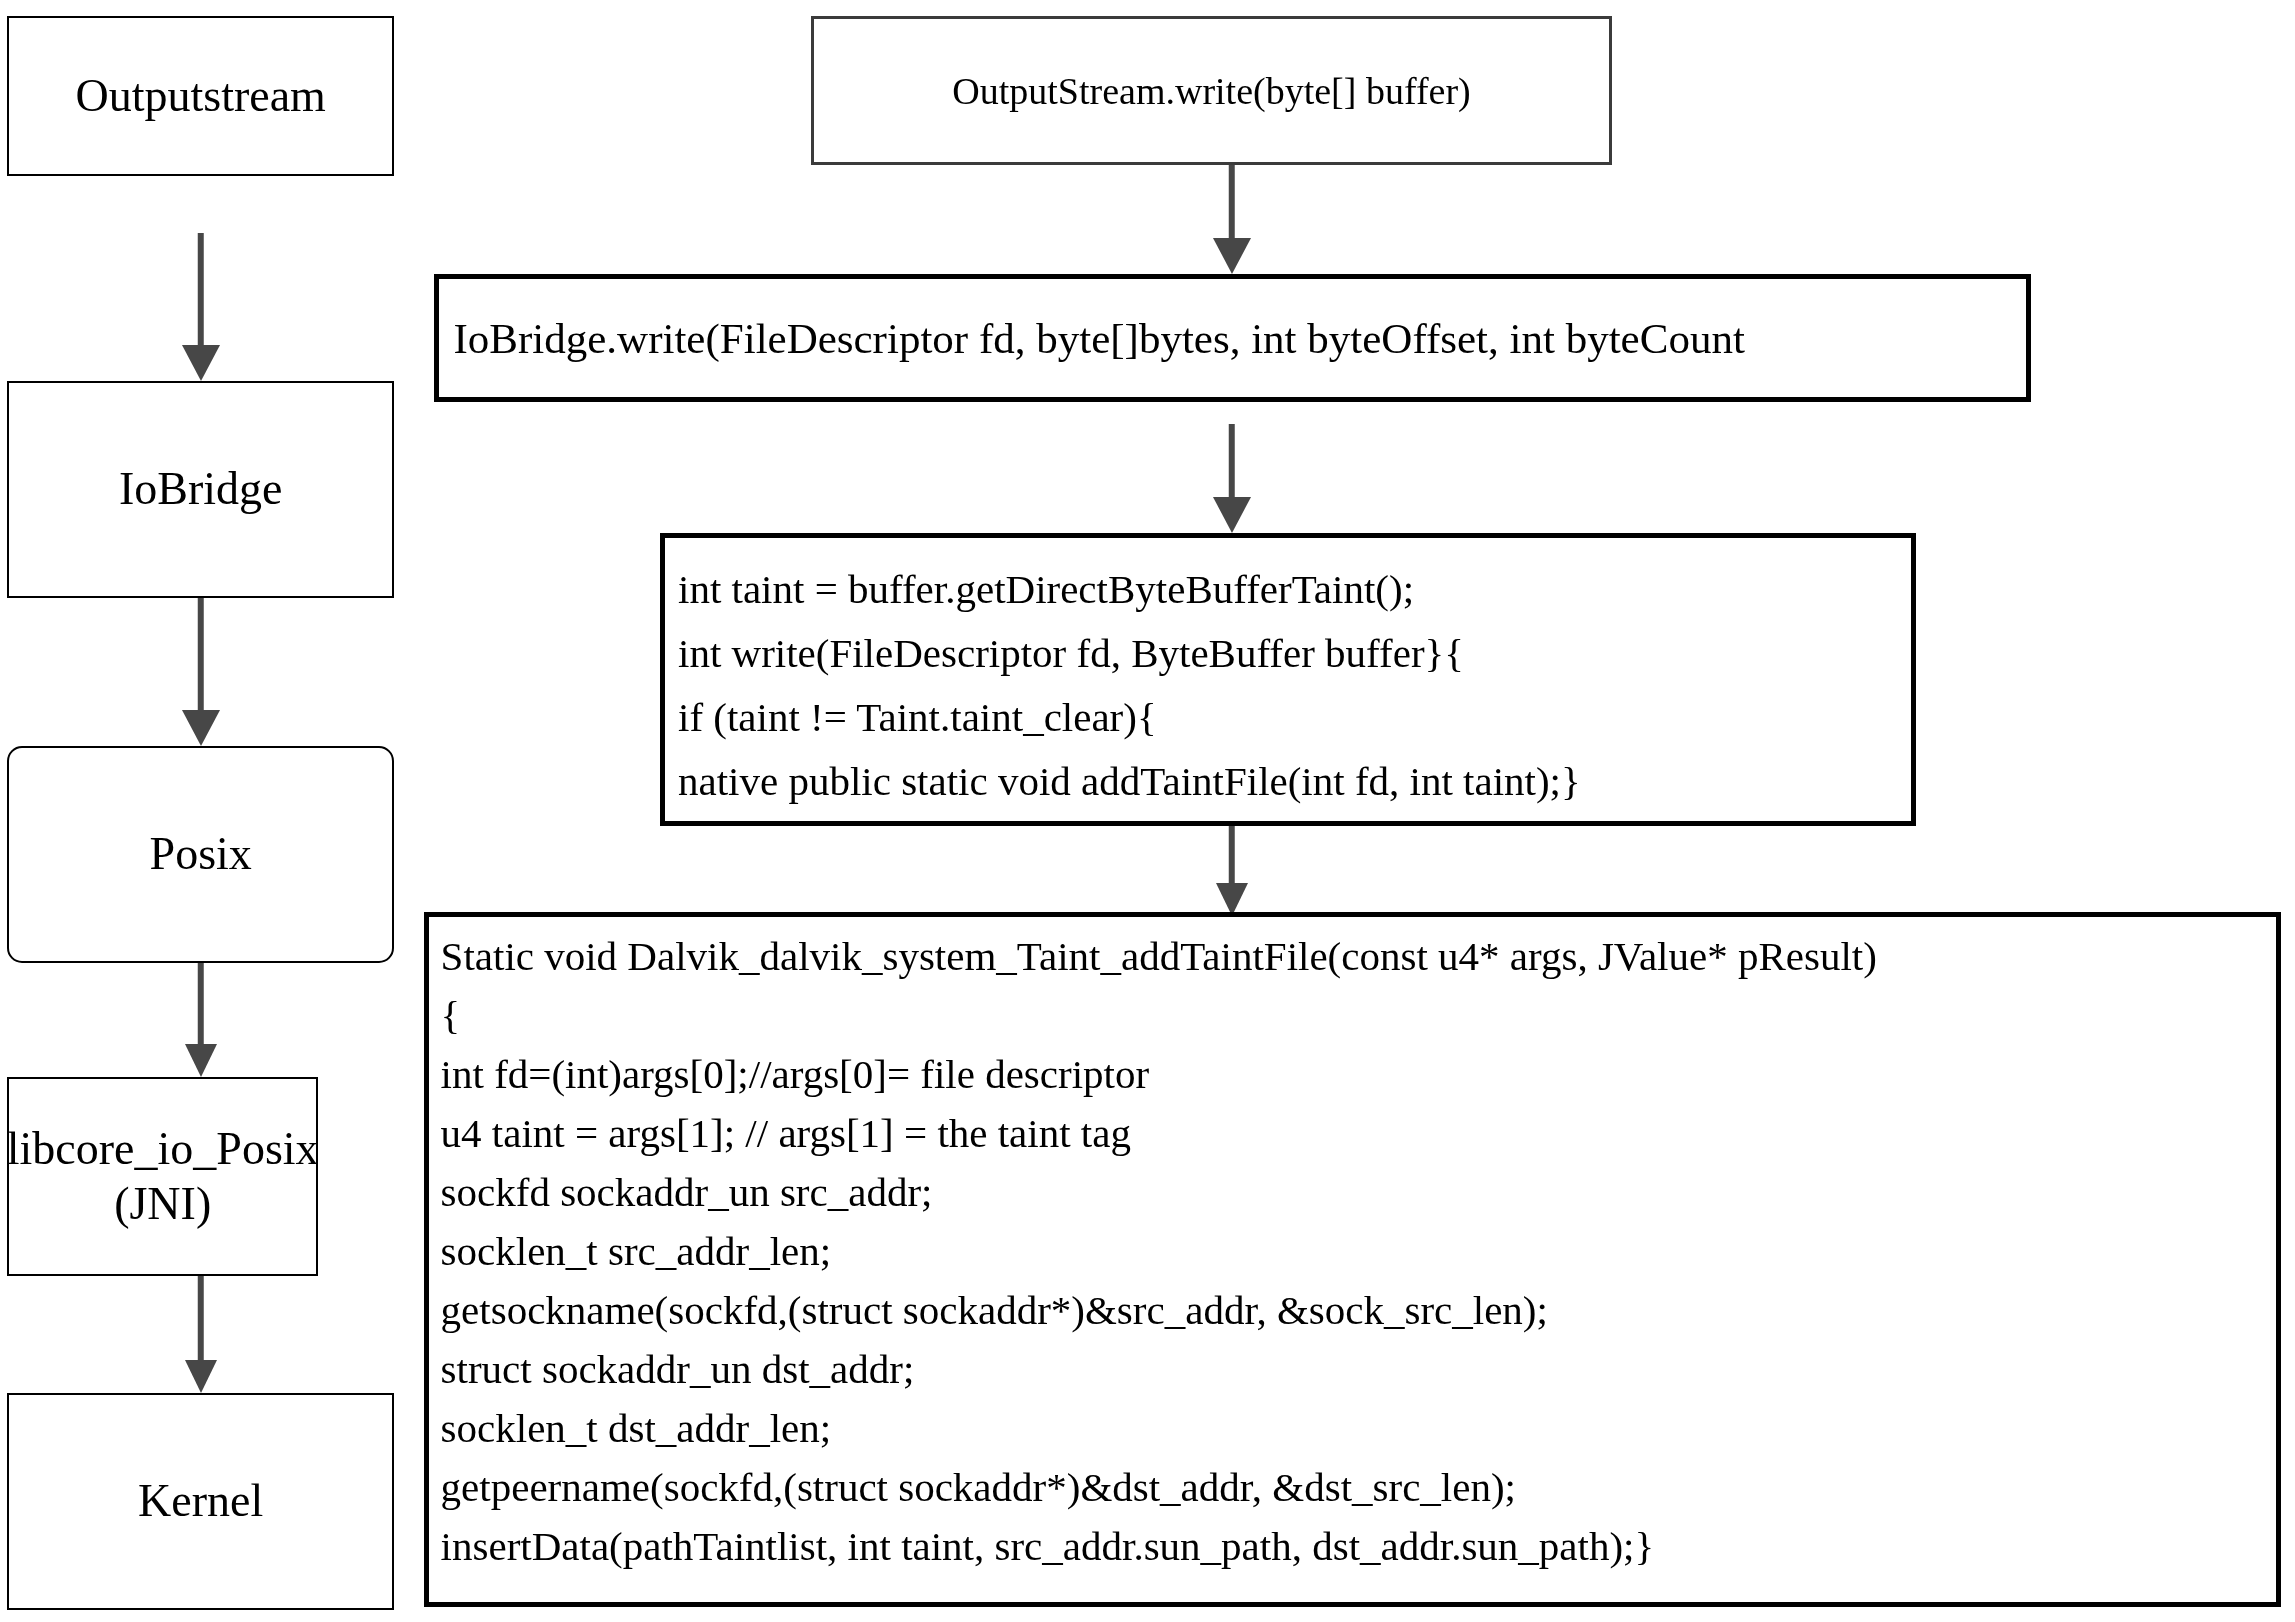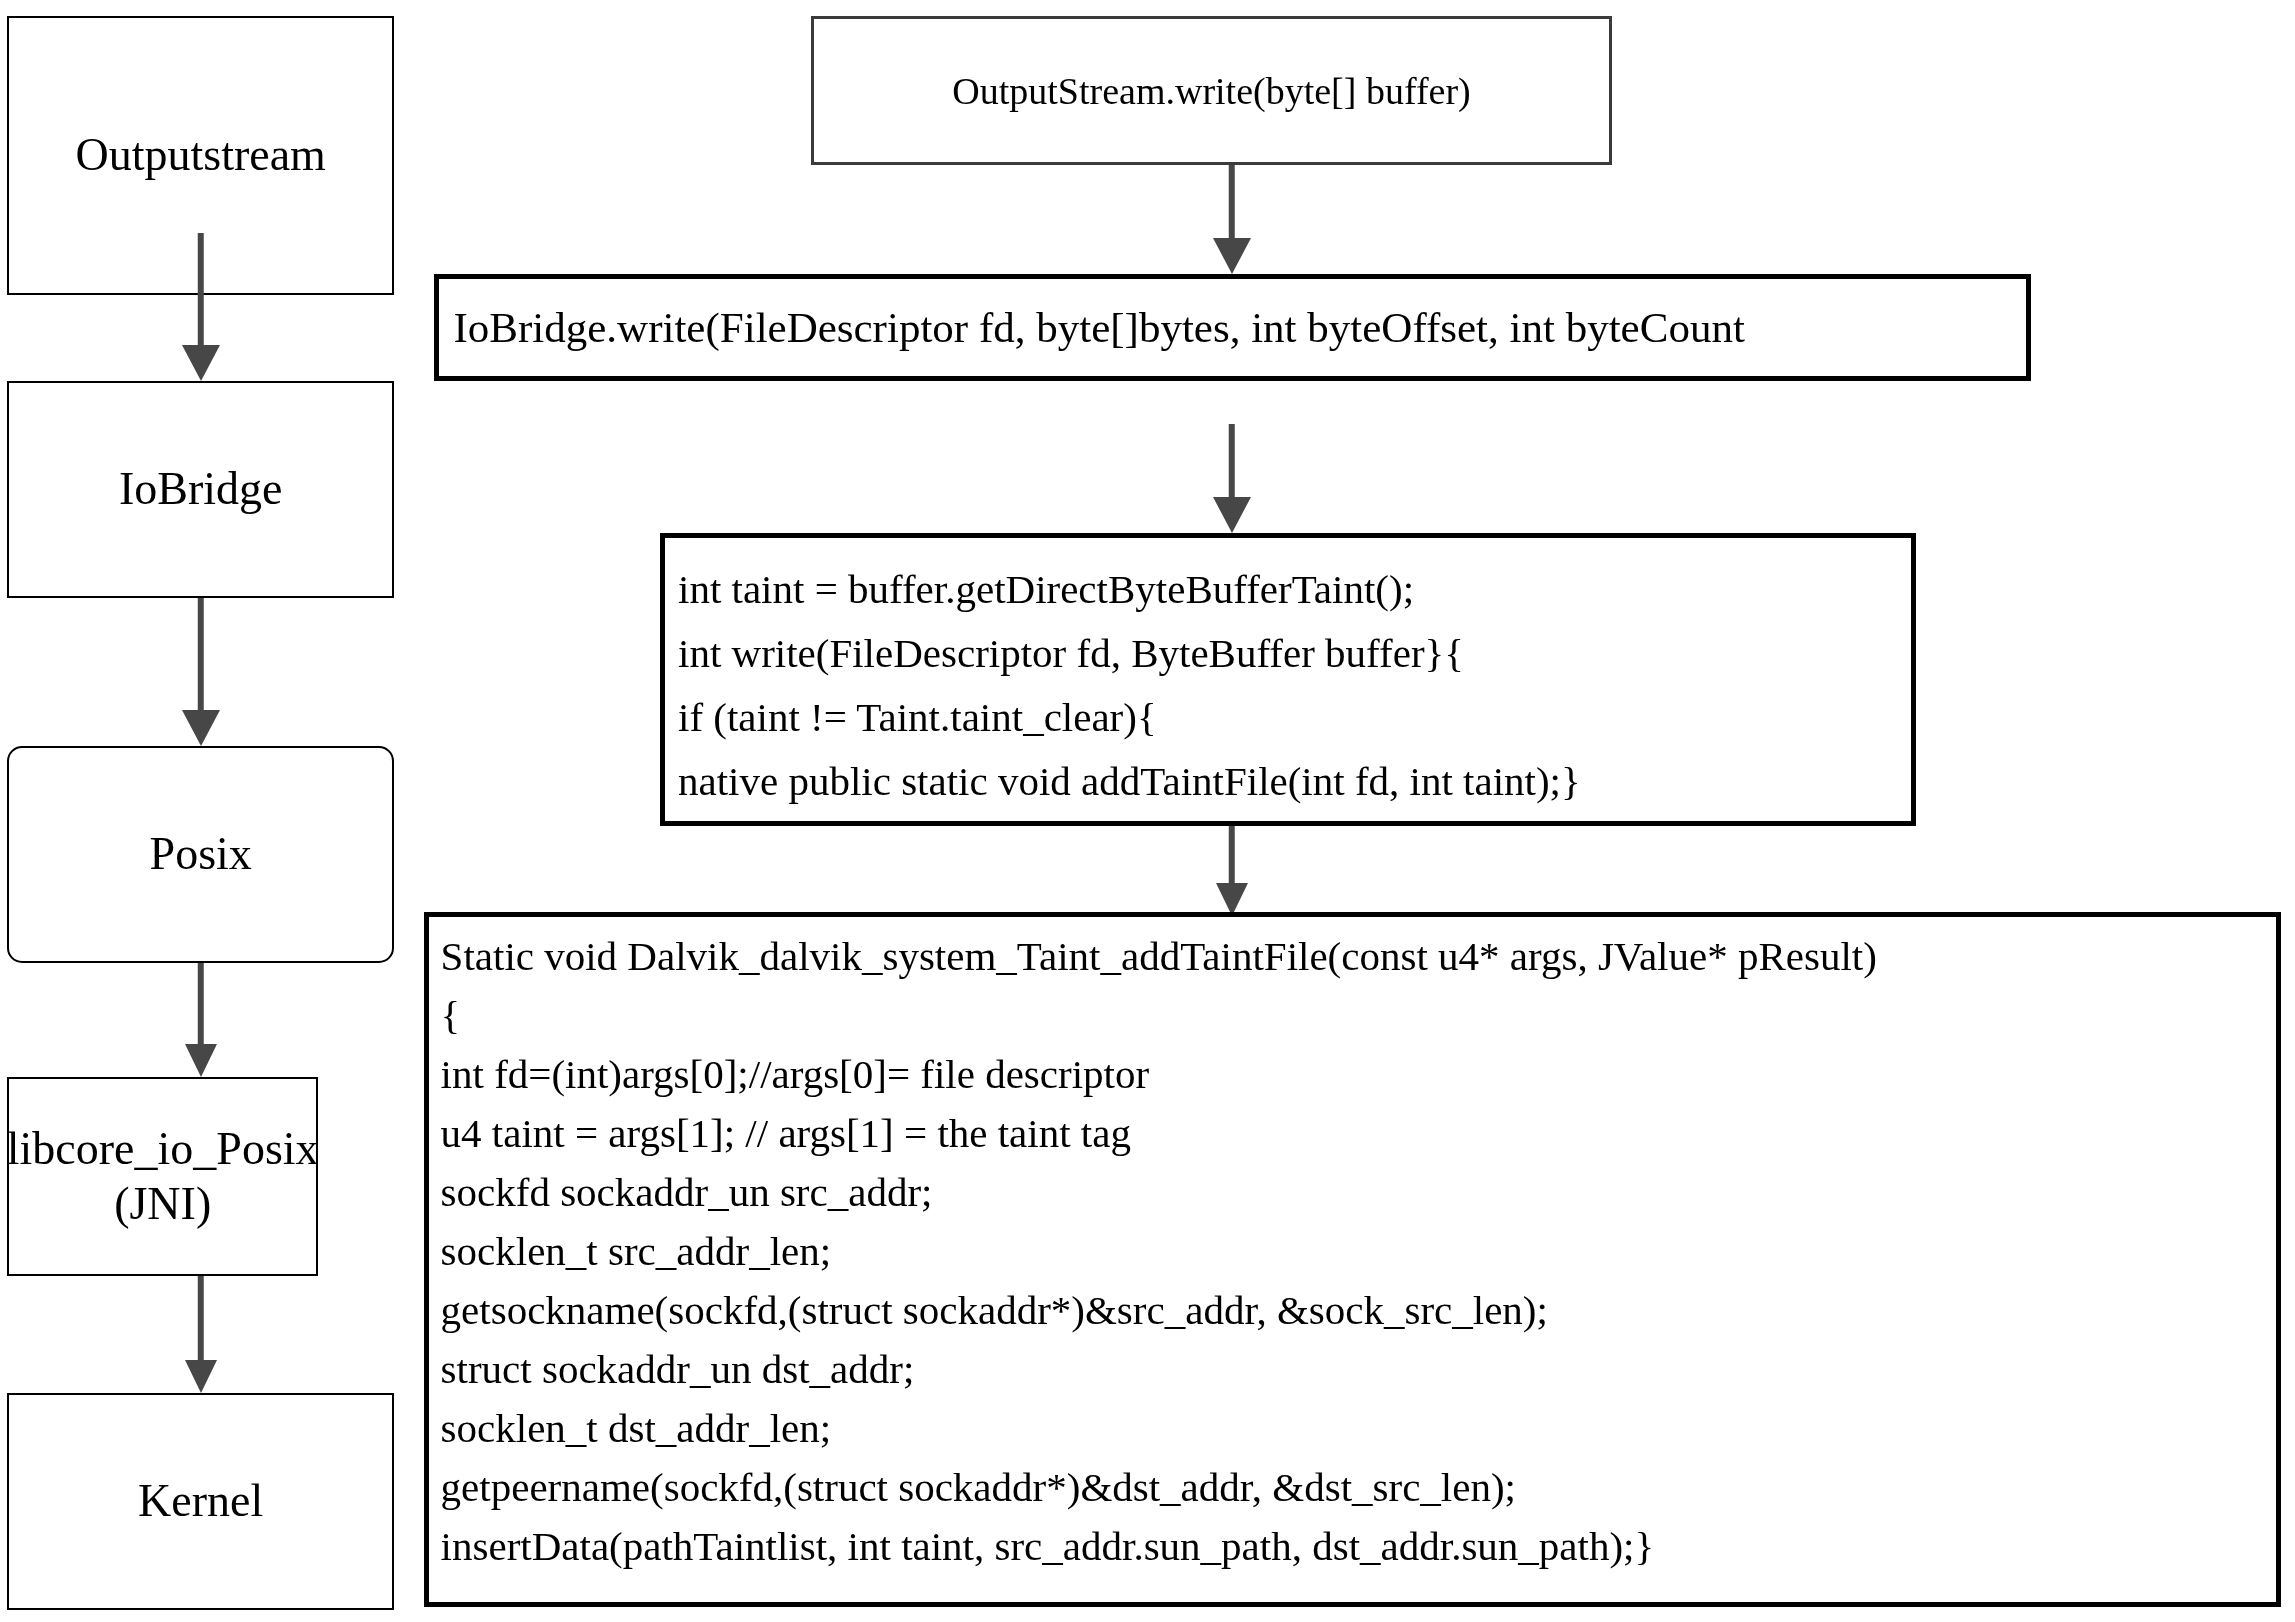--- a/index.html
+++ b/index.html
@@ -84,21 +84,21 @@
     border-left-width: 16.7px;
     border-right-width: 16.7px;
     border-top-width: 33px;
   }
 </style>
 </head>
 <body>
 
 <div id="canvas">
 
-  <div class="box label-box" style="left:7.2px; top:16px; width:387px; height:279px;">
+  <div class="box label-box" style="left:7.2px; top:16px; width:387px; height:160px;">
     <span>Outputstream</span>
   </div>
 
   <div class="arrow" style="left:180px; top:233px; height:148px;">
     <div class="shaft"></div>
     <div class="head"></div>
   </div>
 
   <div class="box label-box" style="left:7.2px; top:381px; width:387px; height:217px;">
     <span>IoBridge</span>
@@ -134,21 +134,21 @@
 
   <div class="box call-box thin-gray centered" style="left:811px; top:16px; width:801px; height:149px;">
     <span>OutputStream.write(byte[] buffer)</span>
   </div>
 
   <div class="arrow" style="left:1211px; top:165px; height:109px;">
     <div class="shaft"></div>
     <div class="head"></div>
   </div>
 
-  <div class="box call-box leftpad" style="left:434px; top:274px; width:1597px; height:107px;">
+  <div class="box call-box leftpad" style="left:434px; top:274px; width:1597px; height:128px;">
     <span>IoBridge.write(FileDescriptor fd, byte[]bytes, int byteOffset, int byteCount</span>
   </div>
 
   <div class="arrow" style="left:1211px; top:424px; height:109px;">
     <div class="shaft"></div>
     <div class="head"></div>
   </div>
 
   <div class="box code-box" id="code1" style="left:660px; top:533px; width:1256px; height:293px;">
     <div class="code-line">int taint = buffer.getDirectByteBufferTaint();</div>

